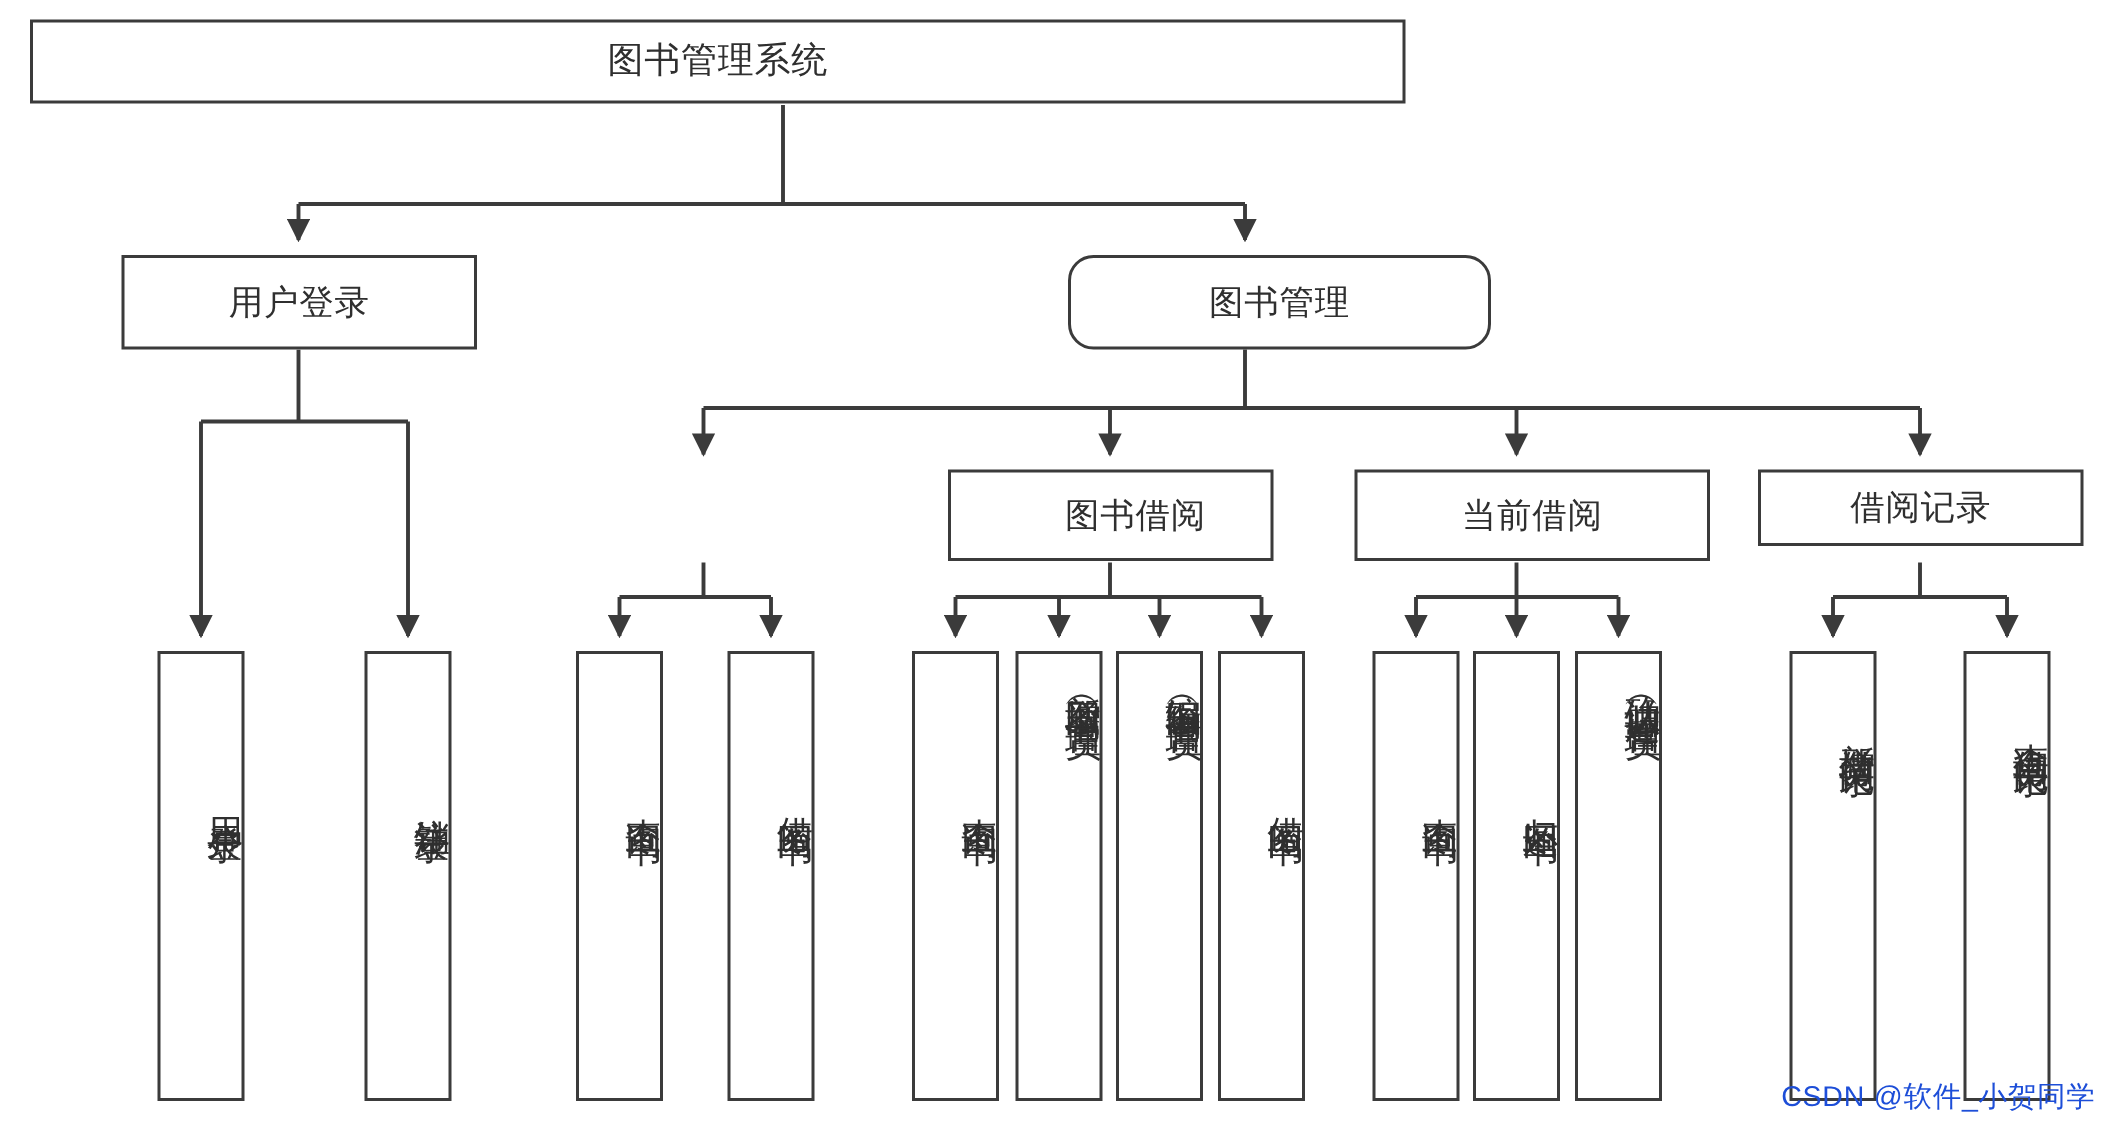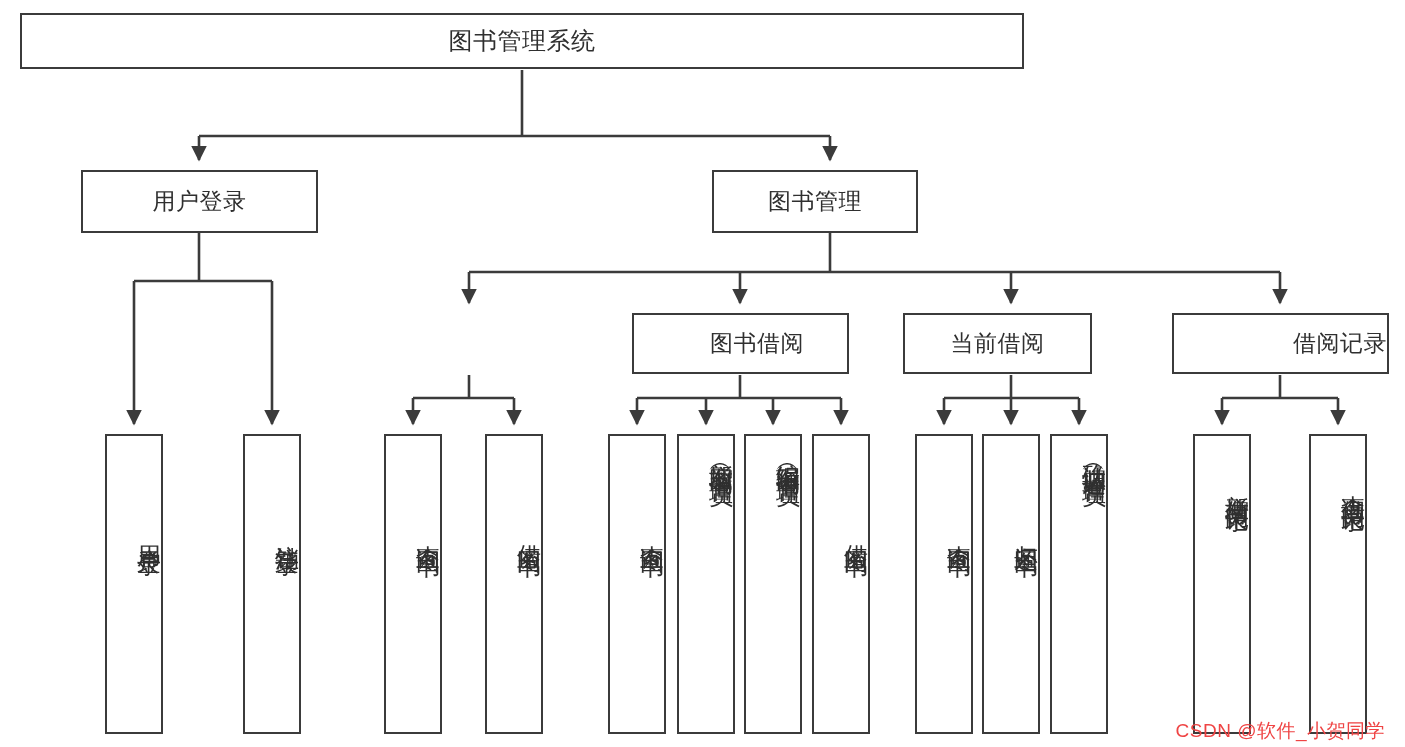--- a/index.html
+++ b/index.html
@@ -63,24 +63,24 @@
     width: 100%;
     text-align: center;
     display: block;
   }
   .node.v.mid .label   { margin-top: 90px; }
   .node.v.top .label   { margin-top: 8px; }
   .node.v.upper .label { margin-top: 40px; }
 
   #watermark {
     position: absolute;
-    right: 20px;
+    right: 8px;
     bottom: 3px;
     font-size: 19px;
-    color: #ef4444;
+    color: #1d4ed8;
     letter-spacing: 0.5px;
     z-index: 5;
     white-space: nowrap;
   }
 </style>
 </head>
 <body>
 
 <div id="canvas">
 
@@ -127,38 +127,38 @@
       <path d="M 1011 398 L 1011 424" marker-end="url(#arrow)"></path>
       <path d="M 1079 398 L 1079 424" marker-end="url(#arrow)"></path>
 
       <path d="M 1280 375 L 1280 398"></path>
       <path d="M 1222 398 L 1338 398"></path>
       <path d="M 1222 398 L 1222 424" marker-end="url(#arrow)"></path>
       <path d="M 1338 398 L 1338 424" marker-end="url(#arrow)"></path>
     </g>
   </svg>
 
-  <div class="node h root" style="left:20px; top:13px; width:1004px; height:56px;">
+  <div class="node h root" style="left:20px; top:13px; width:917px; height:56px;">
     <span class="label">图书管理系统</span>
   </div>
 
   <div class="node h" style="left:81px; top:170px; width:237px; height:63px;">
     <span class="label">用户登录</span>
   </div>
-  <div class="node h" style="left:712px; top:170px; width:206px; height:63px;">
+  <div class="node h" style="left:712px; top:170px; width:282px; height:63px;border-radius:17px;">
     <span class="label">图书管理</span>
   </div>
 
   <div class="node h" style="left:632px; top:313px; width:217px; height:61px;padding-left:33px;">
     <span class="label">图书借阅</span>
   </div>
-  <div class="node h" style="left:903px; top:313px; width:189px; height:61px;">
+  <div class="node h" style="left:903px; top:313px; width:237px; height:61px;">
     <span class="label">当前借阅</span>
   </div>
-  <div class="node h" style="left:1172px; top:313px; width:217px; height:61px;justify-content:flex-end;">
+  <div class="node h" style="left:1172px; top:313px; width:217px; height:51px;">
     <span class="label">借阅记录</span>
   </div>
 
   <div class="node v mid" style="left:105px; top:434px; width:58px; height:300px;">
     <span class="label">用户登录</span>
   </div>
   <div class="node v mid" style="left:243px; top:434px; width:58px; height:300px;">
     <span class="label">注销登录</span>
   </div>
 

